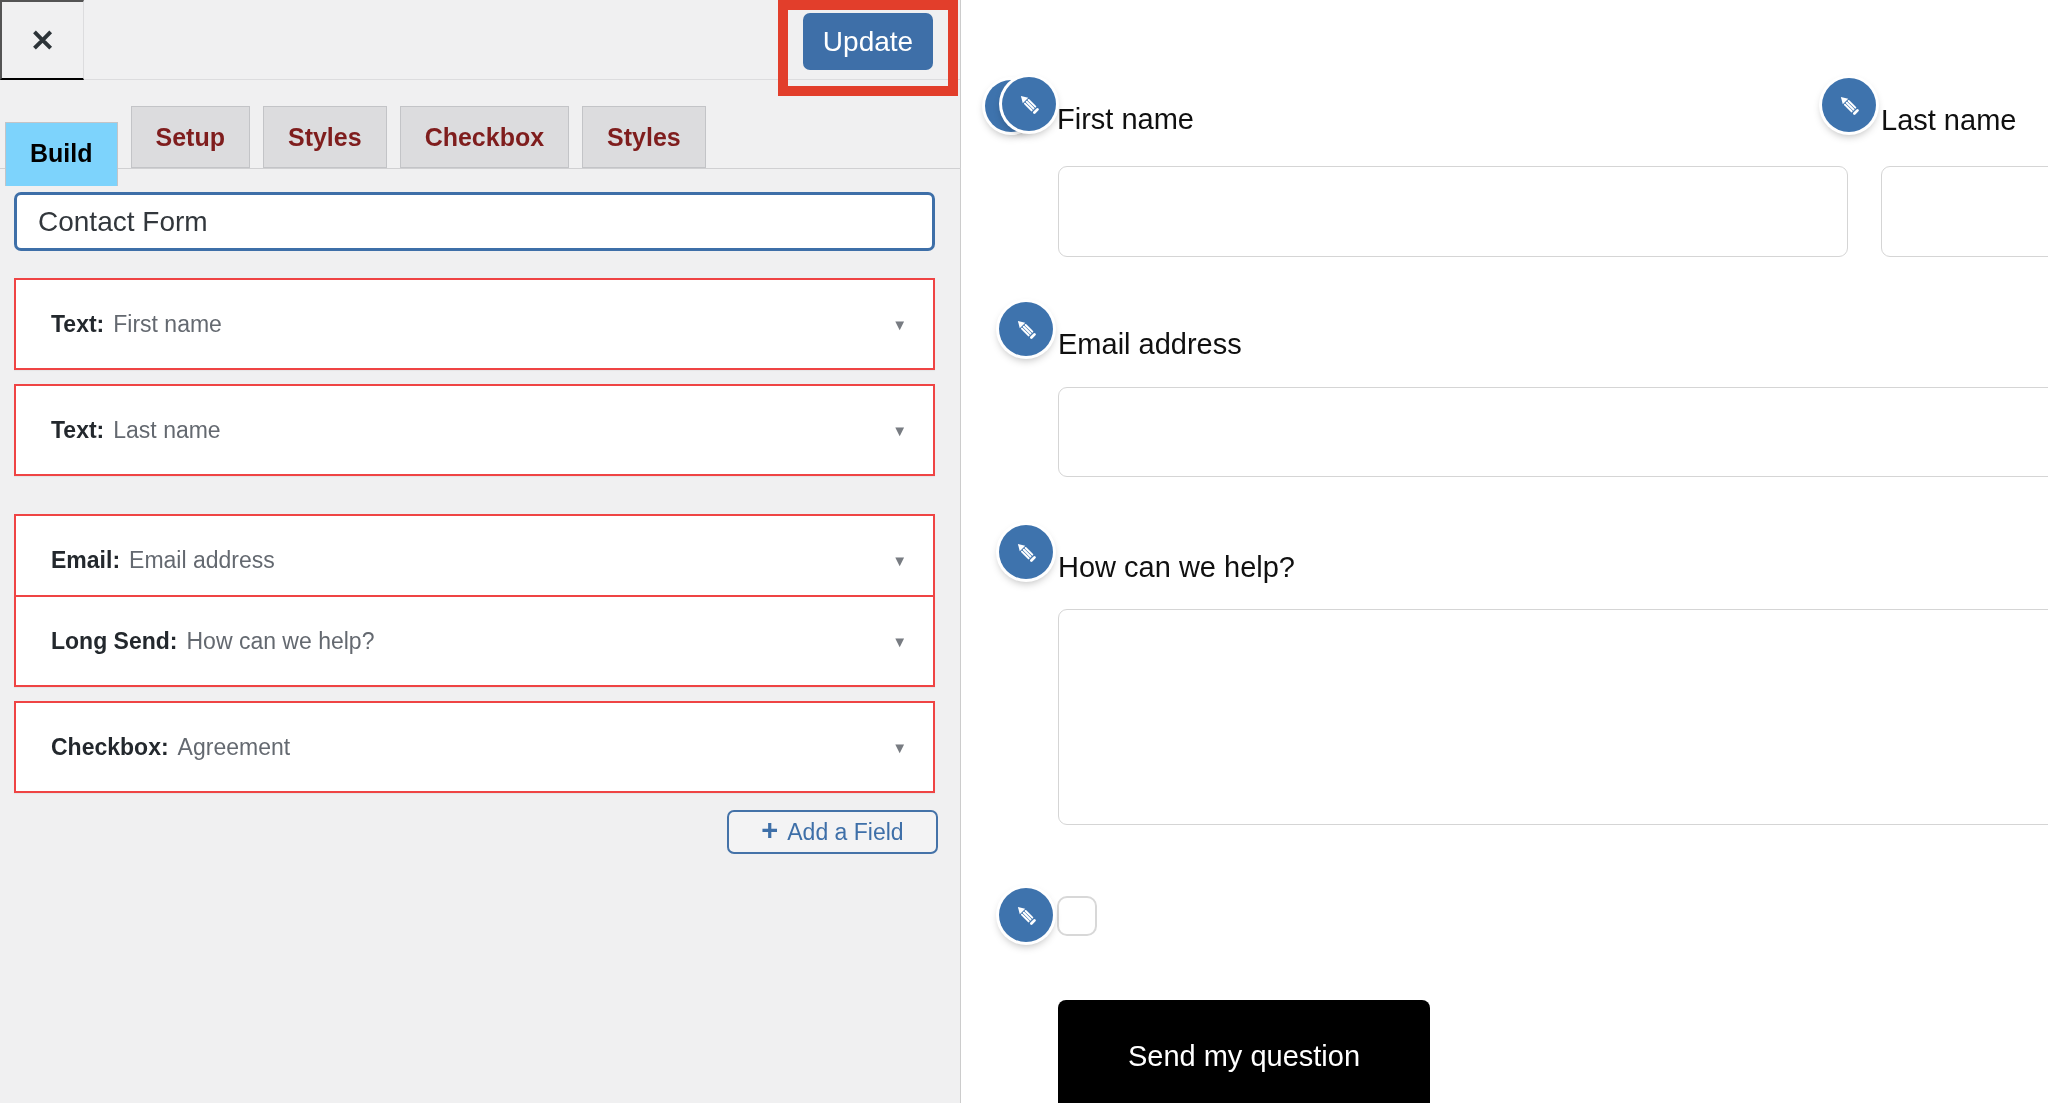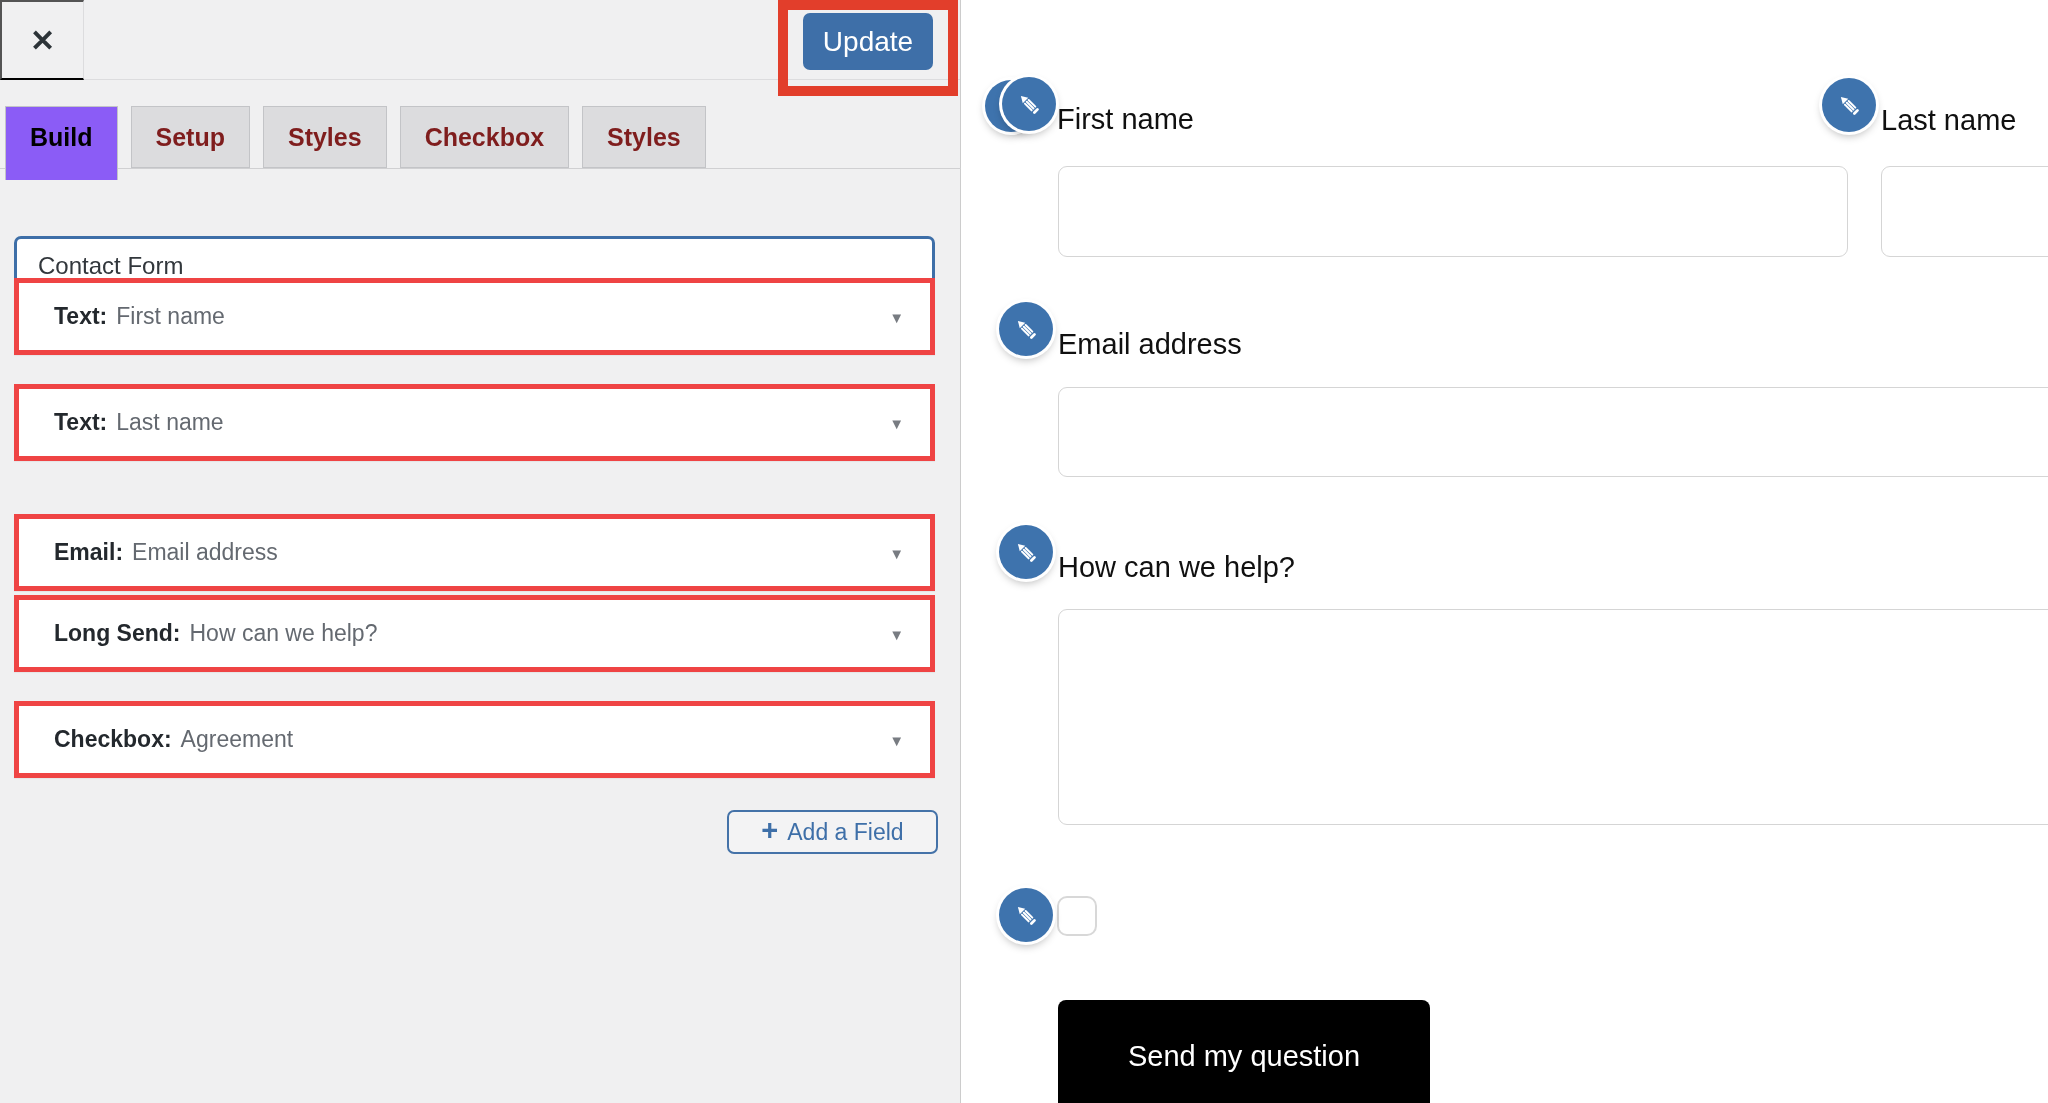--- a/index.html
+++ b/index.html
@@ -40,34 +40,34 @@
     position:absolute; left:0; top:168px; width:961px; height:1px;
     background:#d0d0d2; z-index:1;
   }
   .tab-bar { position:absolute; left:5px; top:106px; display:flex; gap:13px; z-index:2; }
   .tab {
     height:62px; line-height:60px; padding:0 24px; box-sizing:border-box;
     background:#dcdcde; border:1px solid #c3c4c7;
     font-size:25px; font-weight:600; color:#7f1d1d; cursor:pointer; white-space:nowrap;
   }
   .tab.active {
-    background:#8b5cf6; color:#000000; font-weight:700;
-    height:74px; border-bottom:none;
+    background:#7dd3fc; color:#000000; font-weight:700;
+    height:64px; border-bottom:none;margin-top:16px;
   }
 
   .form-name {
     position:absolute; left:14px; top:192px; width:921px; height:59px;
     box-sizing:border-box; border:3px solid #3e6fa8; border-radius:7px;
-    background:#ffffff; padding:0 21px; font-size:24px; color:#32373c;
-    font-family:inherit; outline:none;margin-top:44px;
+    background:#ffffff; padding:0 21px; font-size:28px; color:#32373c;
+    font-family:inherit; outline:none;
   }
 
   .field-card {
-    position:absolute; left:14px; width:921px; height:77px;
-    background:#ffffff; border:5px solid #ef4444; box-sizing:border-box;
+    position:absolute; left:14px; width:921px; height:92px;
+    background:#ffffff; border:2px solid #ef4444; box-sizing:border-box;
     box-shadow:0 1px 1px rgba(0,0,0,.04);
     display:flex; align-items:center; padding-left:35px; font-size:23px;
     cursor:pointer;
   }
   .field-type, .field-sep { font-weight:700; color:#23282d; }
   .field-sep { margin-right:9px; }
   .field-label { color:#646970; }
   .card-arrow { position:absolute; right:26px; top:50%; transform:translateY(-50%); font-size:15px; color:#787c82; }
 
   .add-field {

